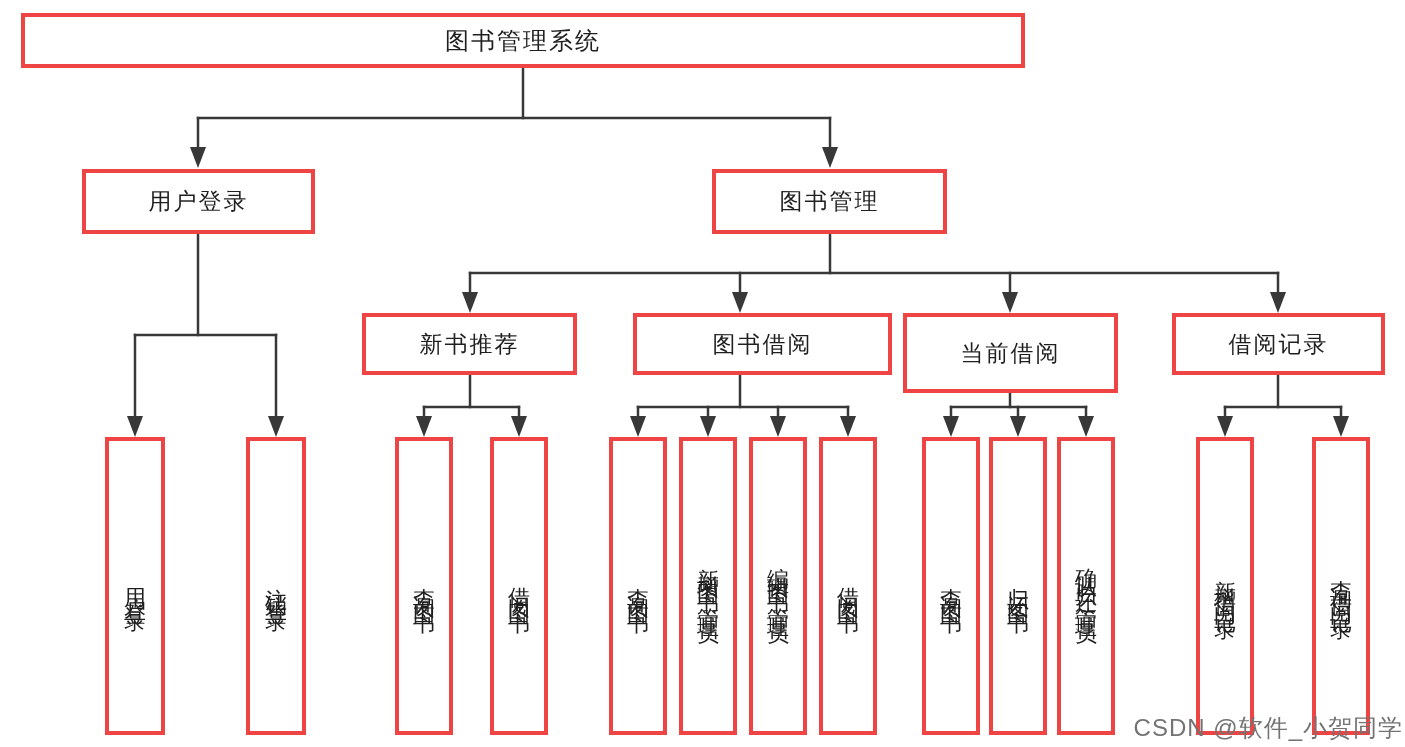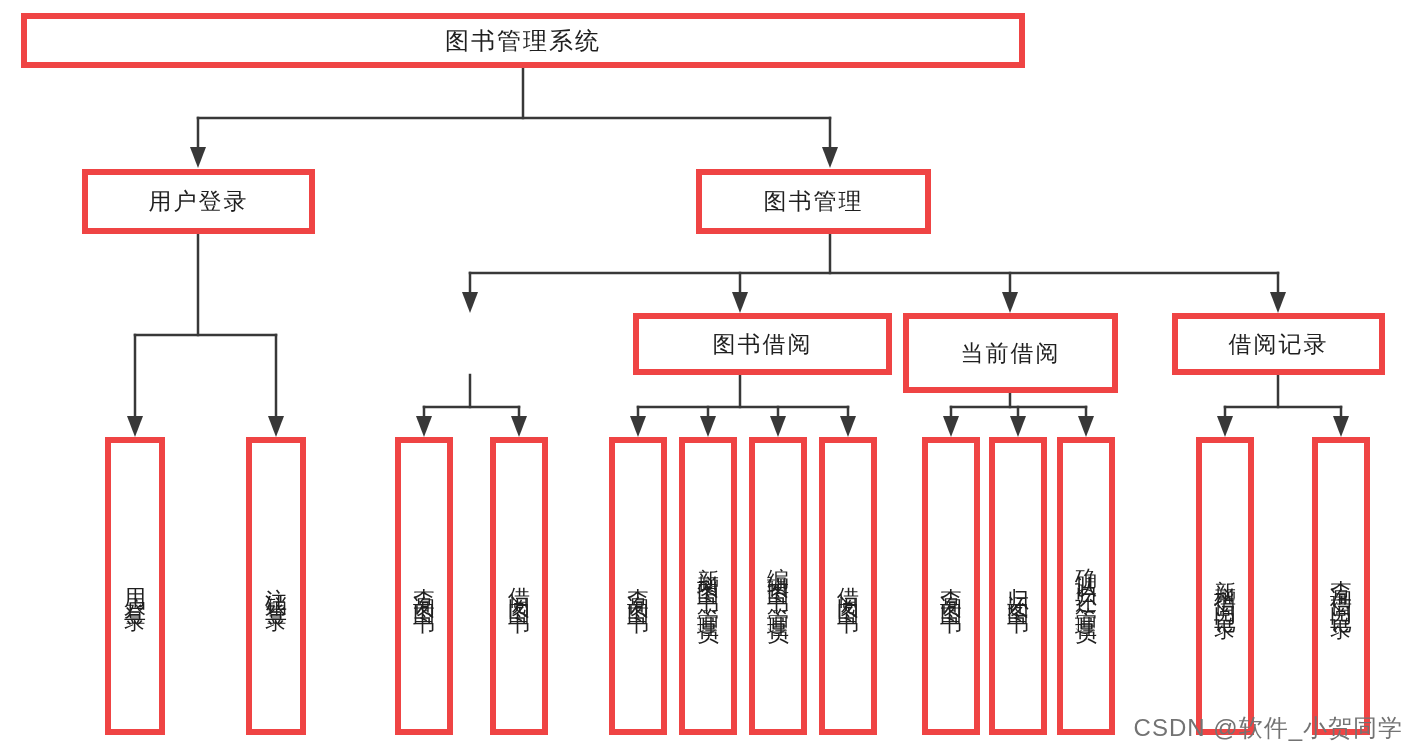--- a/index.html
+++ b/index.html
@@ -9,21 +9,21 @@
     height: 747px;
     background: #ffffff;
     overflow: hidden;
     font-family: "Liberation Sans", "DejaVu Sans", sans-serif;
     color: #1f1f1f;
   }
   #connectors { position: absolute; left: 0; top: 0; }
   .box {
     position: absolute;
     box-sizing: border-box;
-    border: 6px solid #ef4444;
+    border: 4px solid #ef4444;
     background: #ffffff;
     display: flex;
     align-items: center;
     justify-content: center;
   }
   .hlabel { font-size: 23px; letter-spacing: 2px; white-space: nowrap; }
   .root-label { font-size: 24px; letter-spacing: 2px; }
   .vlabel {
     writing-mode: vertical-rl;
     text-orientation: mixed;
@@ -114,24 +114,27 @@
     </g>
   </svg>
 
   <div class="box" style="left:21px; top:13px; width:1004px; height:55px;">
     <span class="root-label">图书管理系统</span>
   </div>
 
   <div class="box" style="left:82px; top:169px; width:233px; height:65px;">
     <span class="hlabel">用户登录</span>
   </div>
-  <div class="box" style="left:696px; top:169px; width:235px; height:65px;">
+  <div class="box" style="left:712px; top:169px; width:235px; height:65px;">
     <span class="hlabel">图书管理</span>
   </div>
 
+  <div class="box" style="left:362px; top:313px; width:215px; height:62px;">
+    <span class="hlabel">新书推荐</span>
+  </div>
   <div class="box" style="left:633px; top:313px; width:259px; height:62px;">
     <span class="hlabel">图书借阅</span>
   </div>
   <div class="box" style="left:903px; top:313px; width:215px; height:80px;">
     <span class="hlabel">当前借阅</span>
   </div>
   <div class="box" style="left:1172px; top:313px; width:213px; height:62px;">
     <span class="hlabel">借阅记录</span>
   </div>
 

